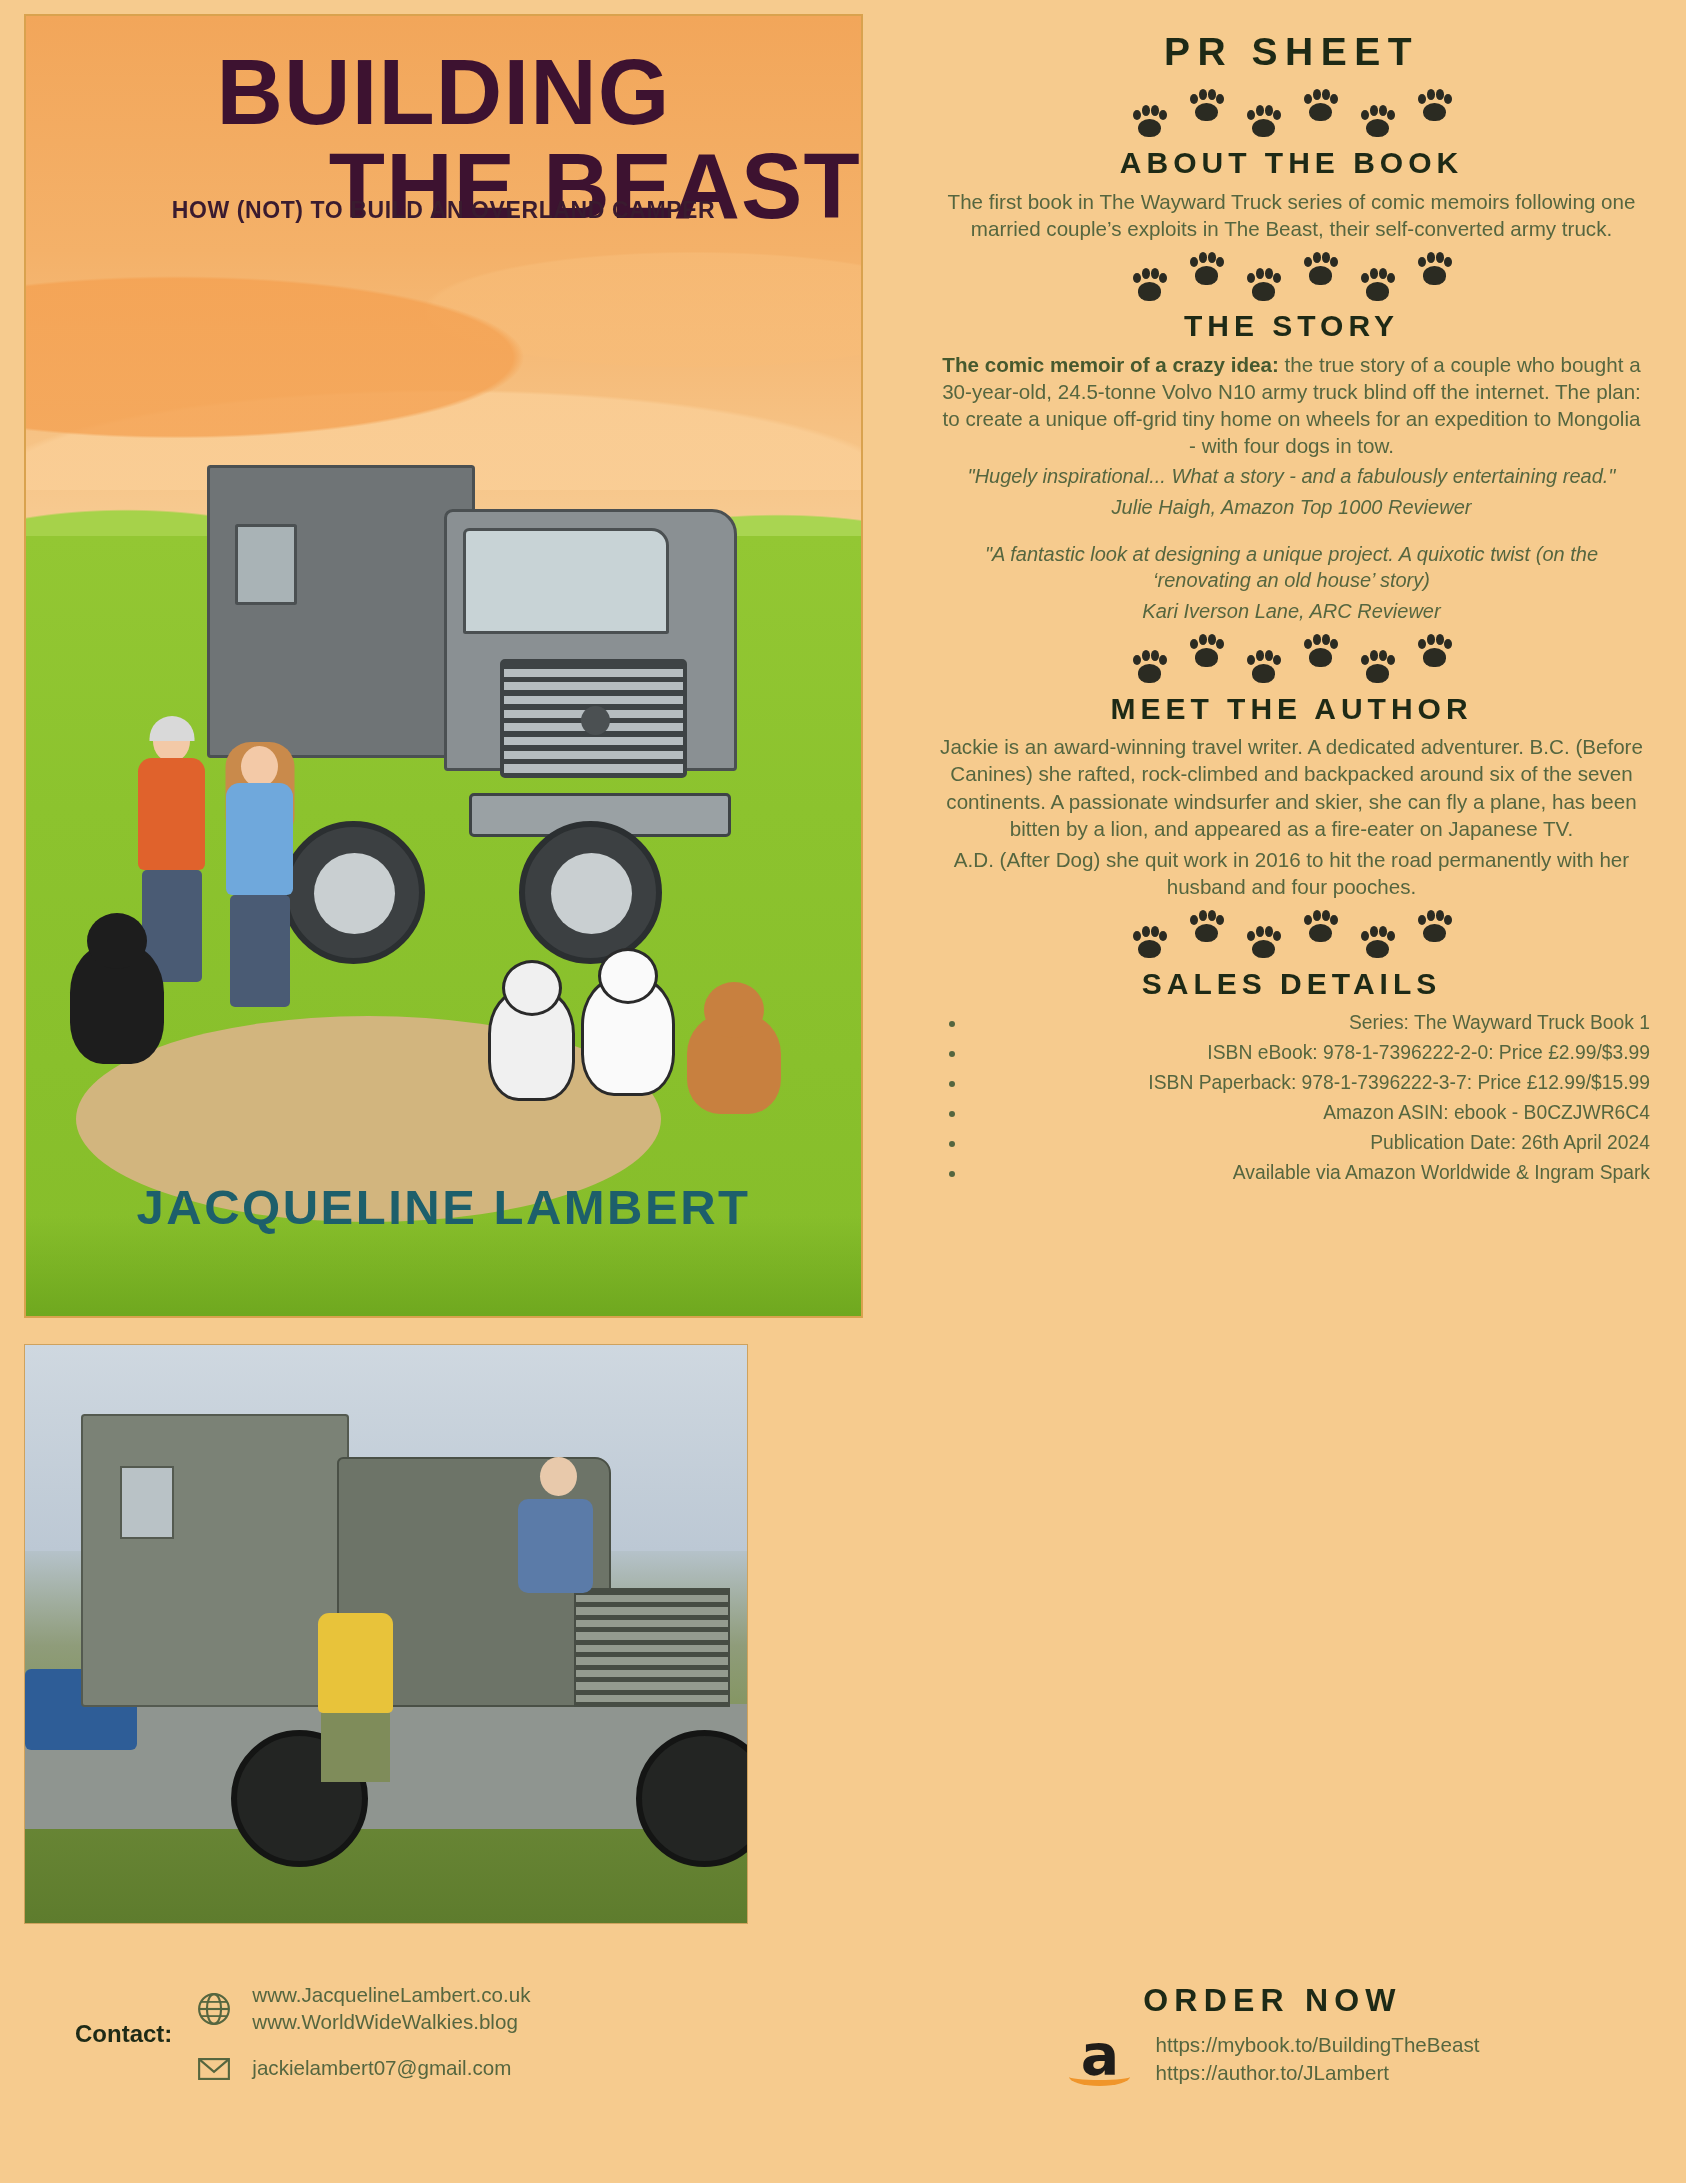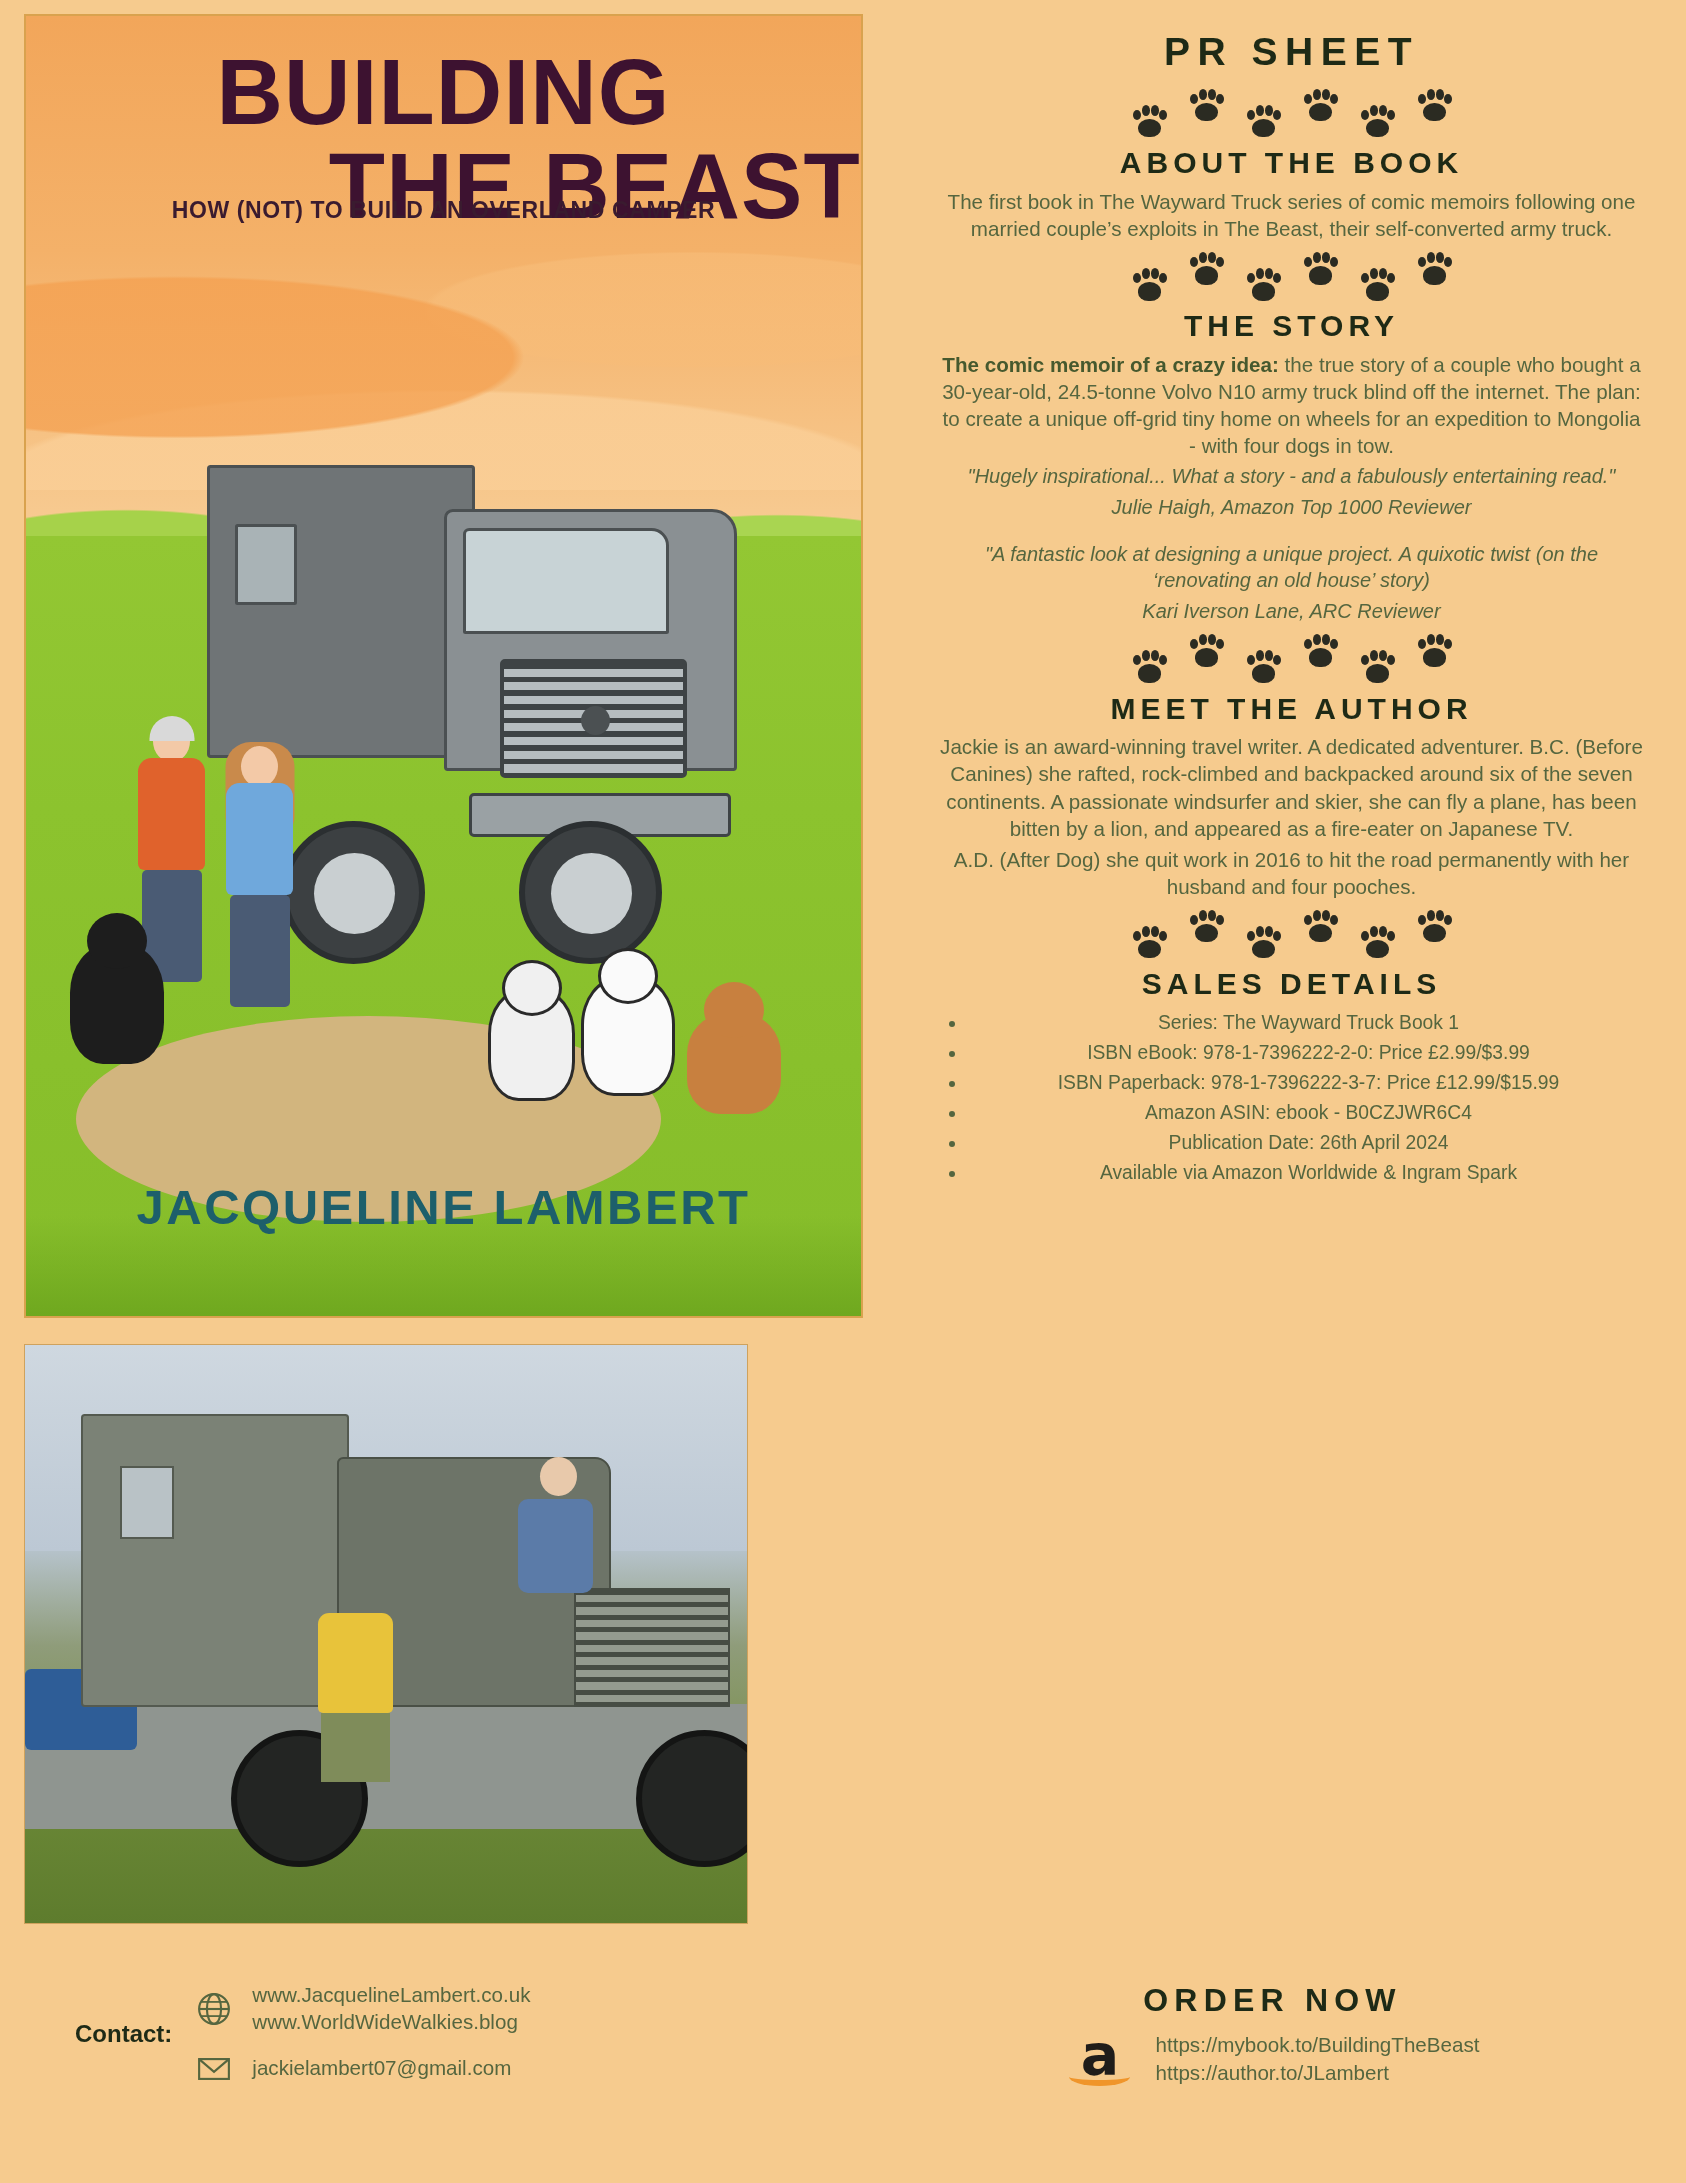--- a/index.html
+++ b/index.html
@@ -247,21 +247,21 @@
   .paw i {
     position: absolute; background: #2b2b22; border-radius: 50%;
   }
   .paw .pad { left: 5px; top: 13.7px; width: 22.5px; height: 18.7px; border-radius: 50% 50% 46% 46%; }
   .paw .t1 { left: 0px;  top: 5px;  width: 8px; height: 10px; }
   .paw .t2 { left: 8.7px; top: 0px;  width: 8px; height: 10.6px; }
   .paw .t3 { left: 18px; top: 0px;  width: 8px; height: 10.6px; }
   .paw .t4 { left: 26px; top: 5px;  width: 8px; height: 10px; }
   .paw.up { margin-bottom: 16px; }
   ul.sales {
-    text-align: center;
+    text-align: right;
     margin: 7.5px 0 0 34px;
     font-size: 19.3px;
     line-height: 1.5;
     color: #55663f;
   }
   ul.sales li { margin-bottom: 1.2px; }
   
   .footer {
     position: relative;
     height: 212px;

